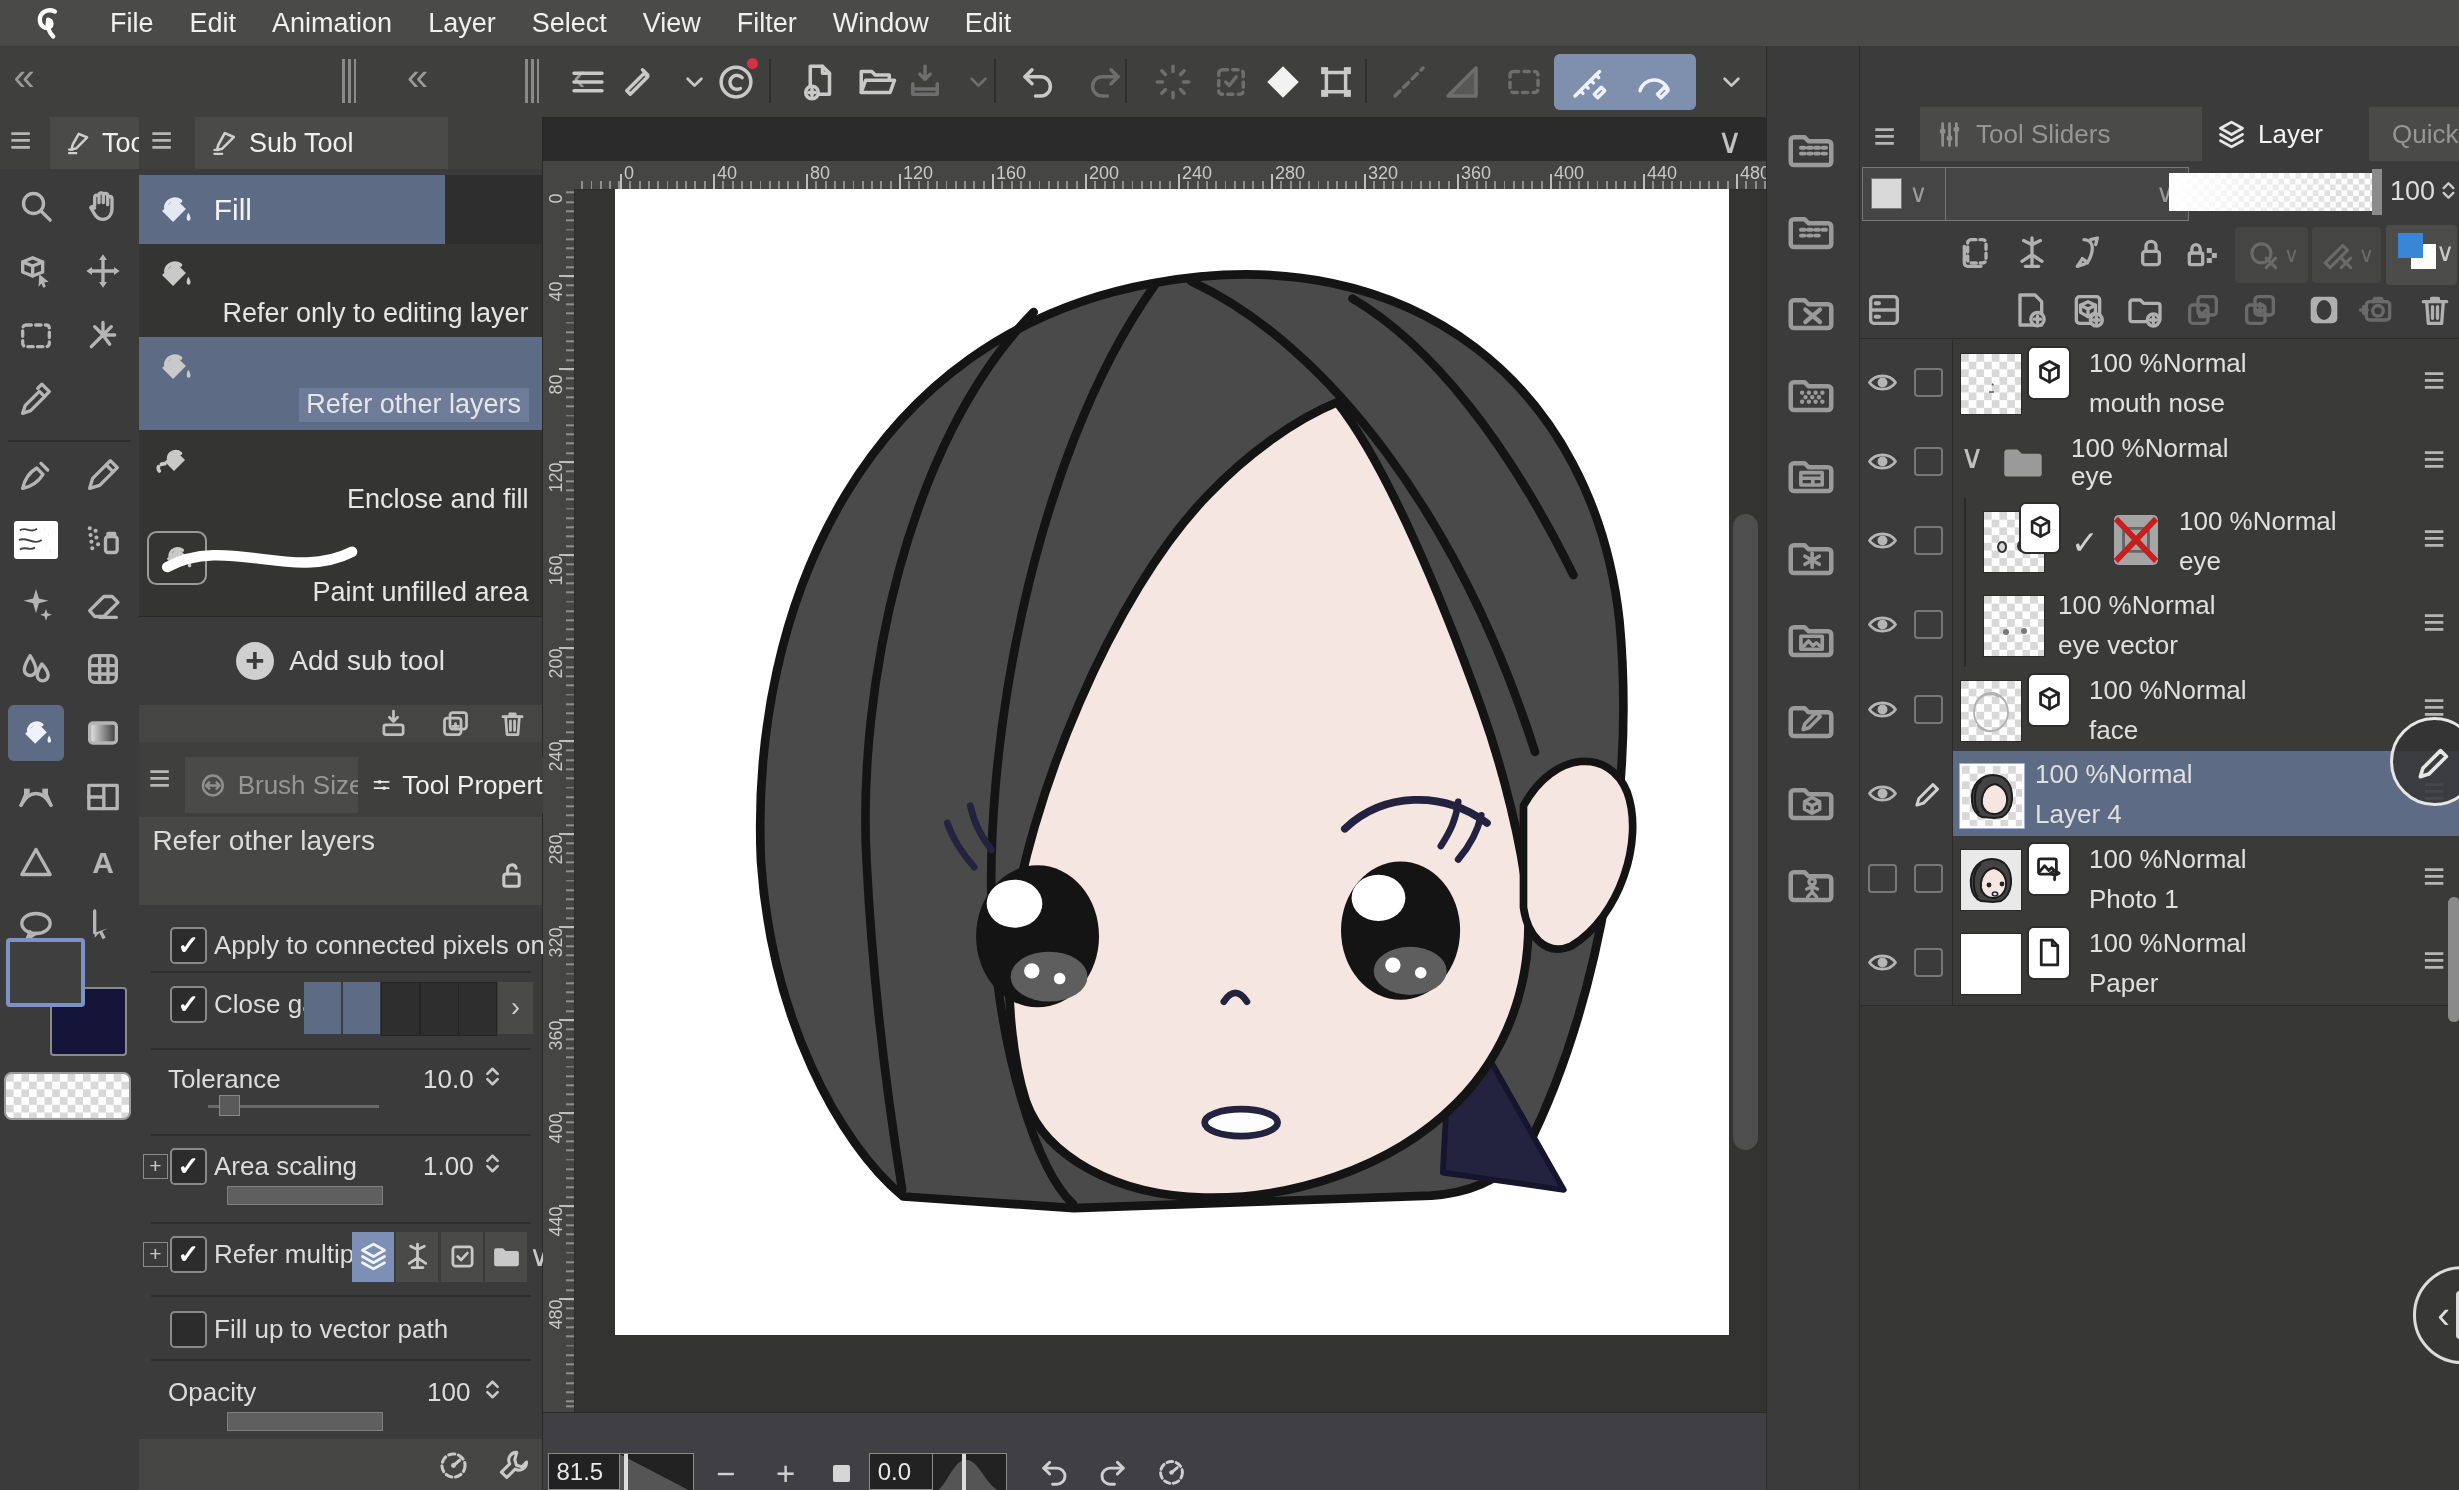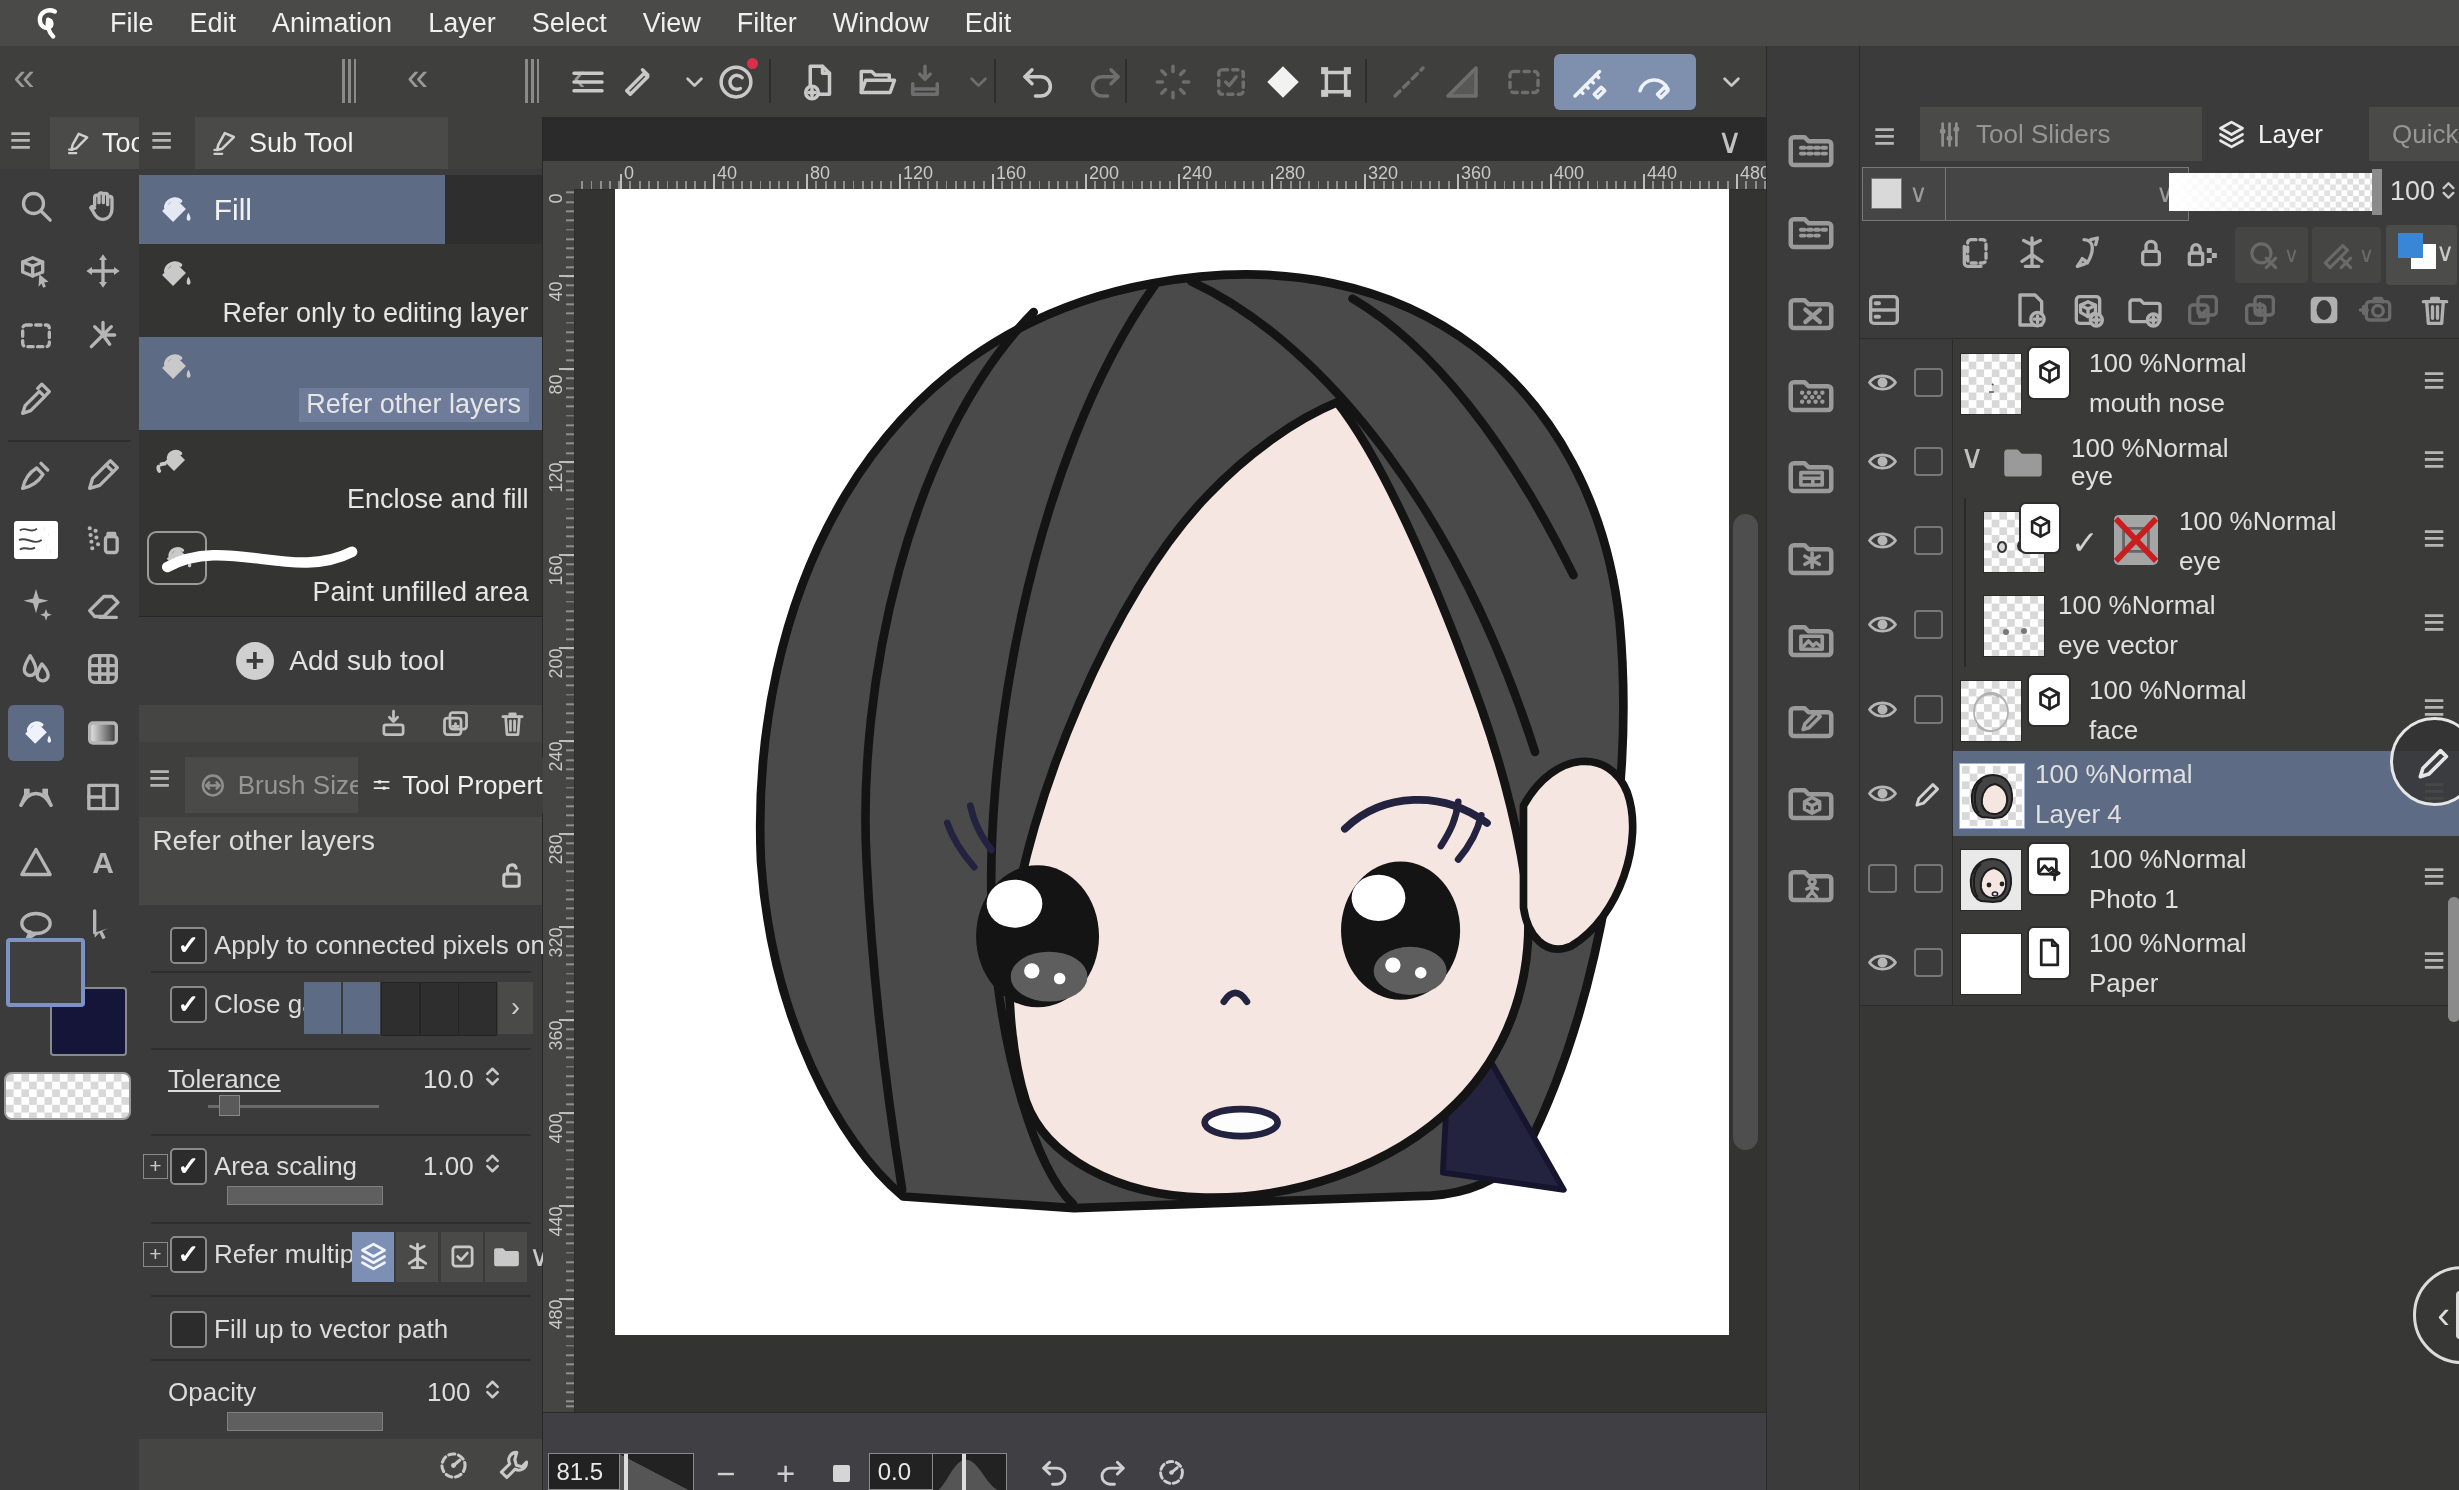--- a/index.html
+++ b/index.html
@@ -612,21 +612,21 @@
         <div class="abs lbl" style="left: 75px; top: 8.6px;">Close gap</div>
         <div class="abs" style="left: 165px; top: 1.9px; width: 37px; height: 52px; background: rgb(93, 107, 133);"></div>
         <div class="abs" style="left: 204px; top: 1.9px; width: 37px; height: 52px; background: rgb(93, 107, 133);"></div>
         <div class="abs" style="left: 242px; top: 1.9px; width: 37px; height: 52px; background: rgb(46, 46, 46); border: 1px solid rgb(36, 36, 36);"></div>
         <div class="abs" style="left: 281px; top: 1.9px; width: 37px; height: 52px; background: rgb(46, 46, 46); border: 1px solid rgb(36, 36, 36);"></div>
         <div class="abs" style="left: 319px; top: 1.9px; width: 37px; height: 52px; background: rgb(46, 46, 46); border: 1px solid rgb(36, 36, 36);"></div>
         <div class="abs" style="left: 359px; top: 1.9px; width: 35px; height: 52px; background: rgb(74, 74, 72); color: rgb(208, 208, 208); display: flex; align-items: center; justify-content: center; font-size: 27px;">›</div>
       </div>
       <div class="abs divline" style="left: 11.5px; top: 306px; width: 380px;"></div>
       <div class="abs" style="left: 0px; top: 313px; width: 403px; height: 73px;">
-        <div class="abs lbl" style="left: 29px; top: 8.6px; text-decoration: underline;">Tolerance</div>
+        <div class="abs lbl" style="left: 29px; top: 8.6px;">Tolerance</div>
         <div class="abs lbl" style="left: 284px; top: 8.6px;">10.0</div>
         <div class="abs" style="left: 338px; top: 5.8px;"><span class="ic" style="width:31px;height:31px;color:#c9c9c9;">
             <svg viewBox="0 0 24 24" fill="none" stroke="currentColor" stroke-width="2" stroke-linecap="round" stroke-linejoin="round">
               <path d="M8 10l4-4 4 4M8 14l4 4 4-4"></path>
             </svg>
           </span></div>
         <div class="abs" style="left: 69px; top: 50px; width: 171px; height: 2.9px; background: rgb(106, 106, 106);"></div>
         <div class="abs" style="left: 80px; top: 40px; width: 19px; height: 19px; background: rgb(90, 90, 90); border: 1px solid rgb(136, 136, 136);"></div>
       </div>
       <div class="abs divline" style="left: 11.5px; top: 392px; width: 380px;"></div>

